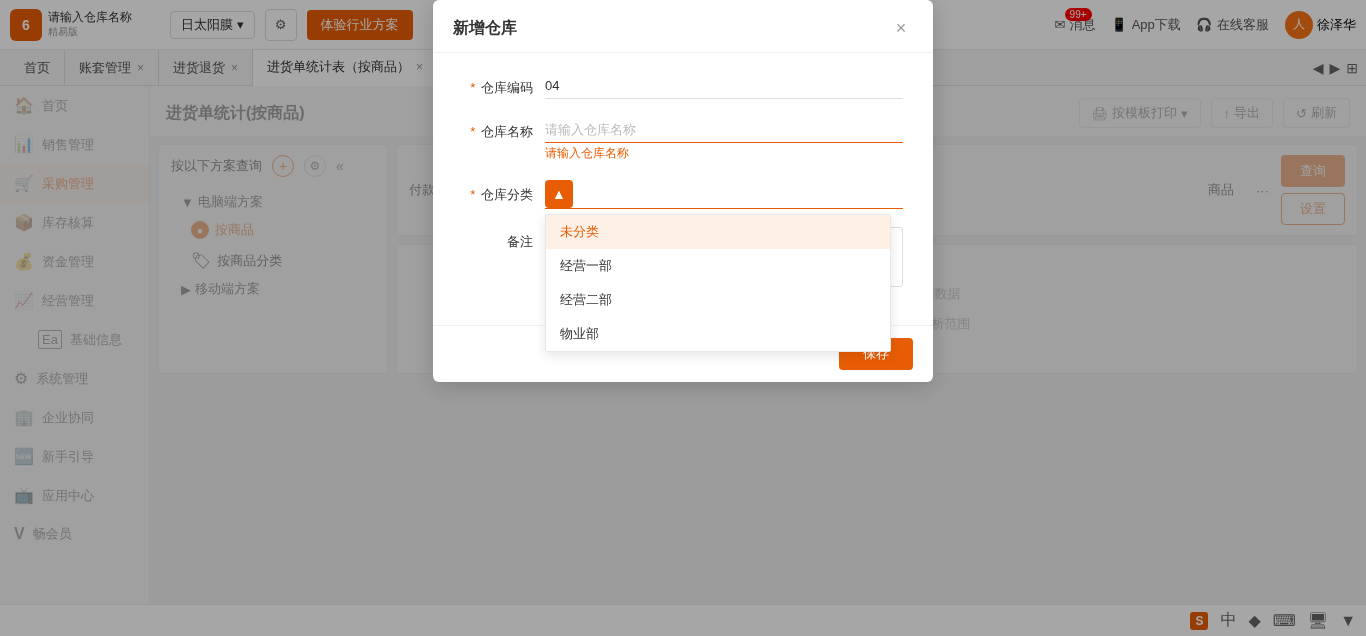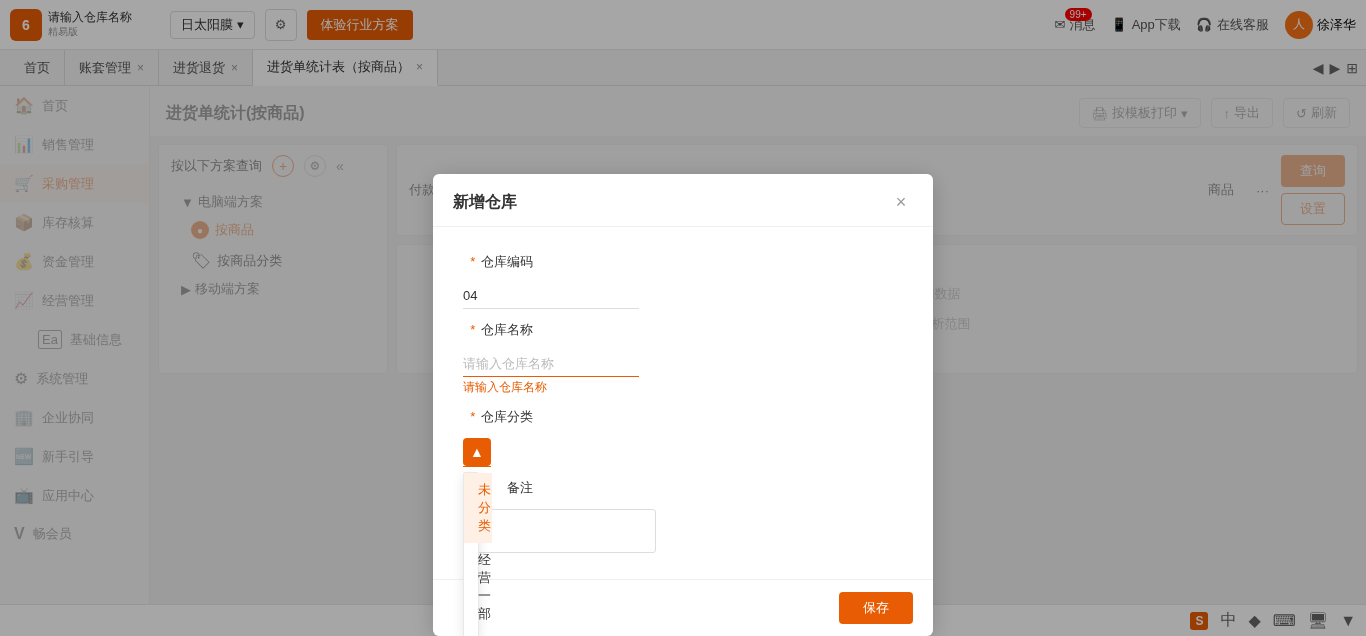--- a/index.html
+++ b/index.html
@@ -140,21 +140,21 @@
       padding: 6px 20px; font-size: 13px; cursor: pointer;
       display: flex; align-items: center; gap: 6px;
     }
     .scheme-item.active { color: #e85d04; }
     .scheme-circle { width: 18px; height: 18px; border-radius: 50%; background: #e85d04; color: #fff; font-size: 10px; display: flex; align-items: center; justify-content: center; }
 
     
     .overlay {
       position: fixed; top: 0; left: 0; right: 0; bottom: 0;
       background: rgba(0,0,0,0.35); z-index: 100;
-      display: flex; align-items: flex-end; justify-content: center;
+      display: flex; align-items: flex-start; justify-content: center;
     }
 
     
     .dialog {
       background: #fff; border-radius: 6px;
       width: 500px; box-shadow: 0 4px 24px rgba(0,0,0,0.18);
       position: relative; padding: 0;
     }
     .dialog-header {
       display: flex; align-items: center; justify-content: space-between;
@@ -162,22 +162,21 @@
       border-bottom: 1px solid #f0f0f0;
     }
     .dialog-title { font-size: 16px; font-weight: 600; color: #333; }
     .dialog-close {
       cursor: pointer; color: #999; font-size: 18px;
       width: 24px; height: 24px; display: flex; align-items: center; justify-content: center;
     }
     .dialog-body { padding: 20px 30px; }
     .field-row {
       display: flex; align-items: flex-start; gap: 12px;
-      margin-bottom: 6px;
-      flex-direction: column;
+      margin-bottom: 18px;
     }
     .field-label {
       width: 70px; text-align: right; font-size: 13px; color: #333;
       padding-top: 6px; flex-shrink: 0;
     }
     .required { color: #e85d04; margin-right: 2px; }
     .field-input {
       flex: 1; border: none; border-bottom: 1px solid #ddd;
       padding: 5px 0; font-size: 13px; color: #333; outline: none;
       background: transparent;

